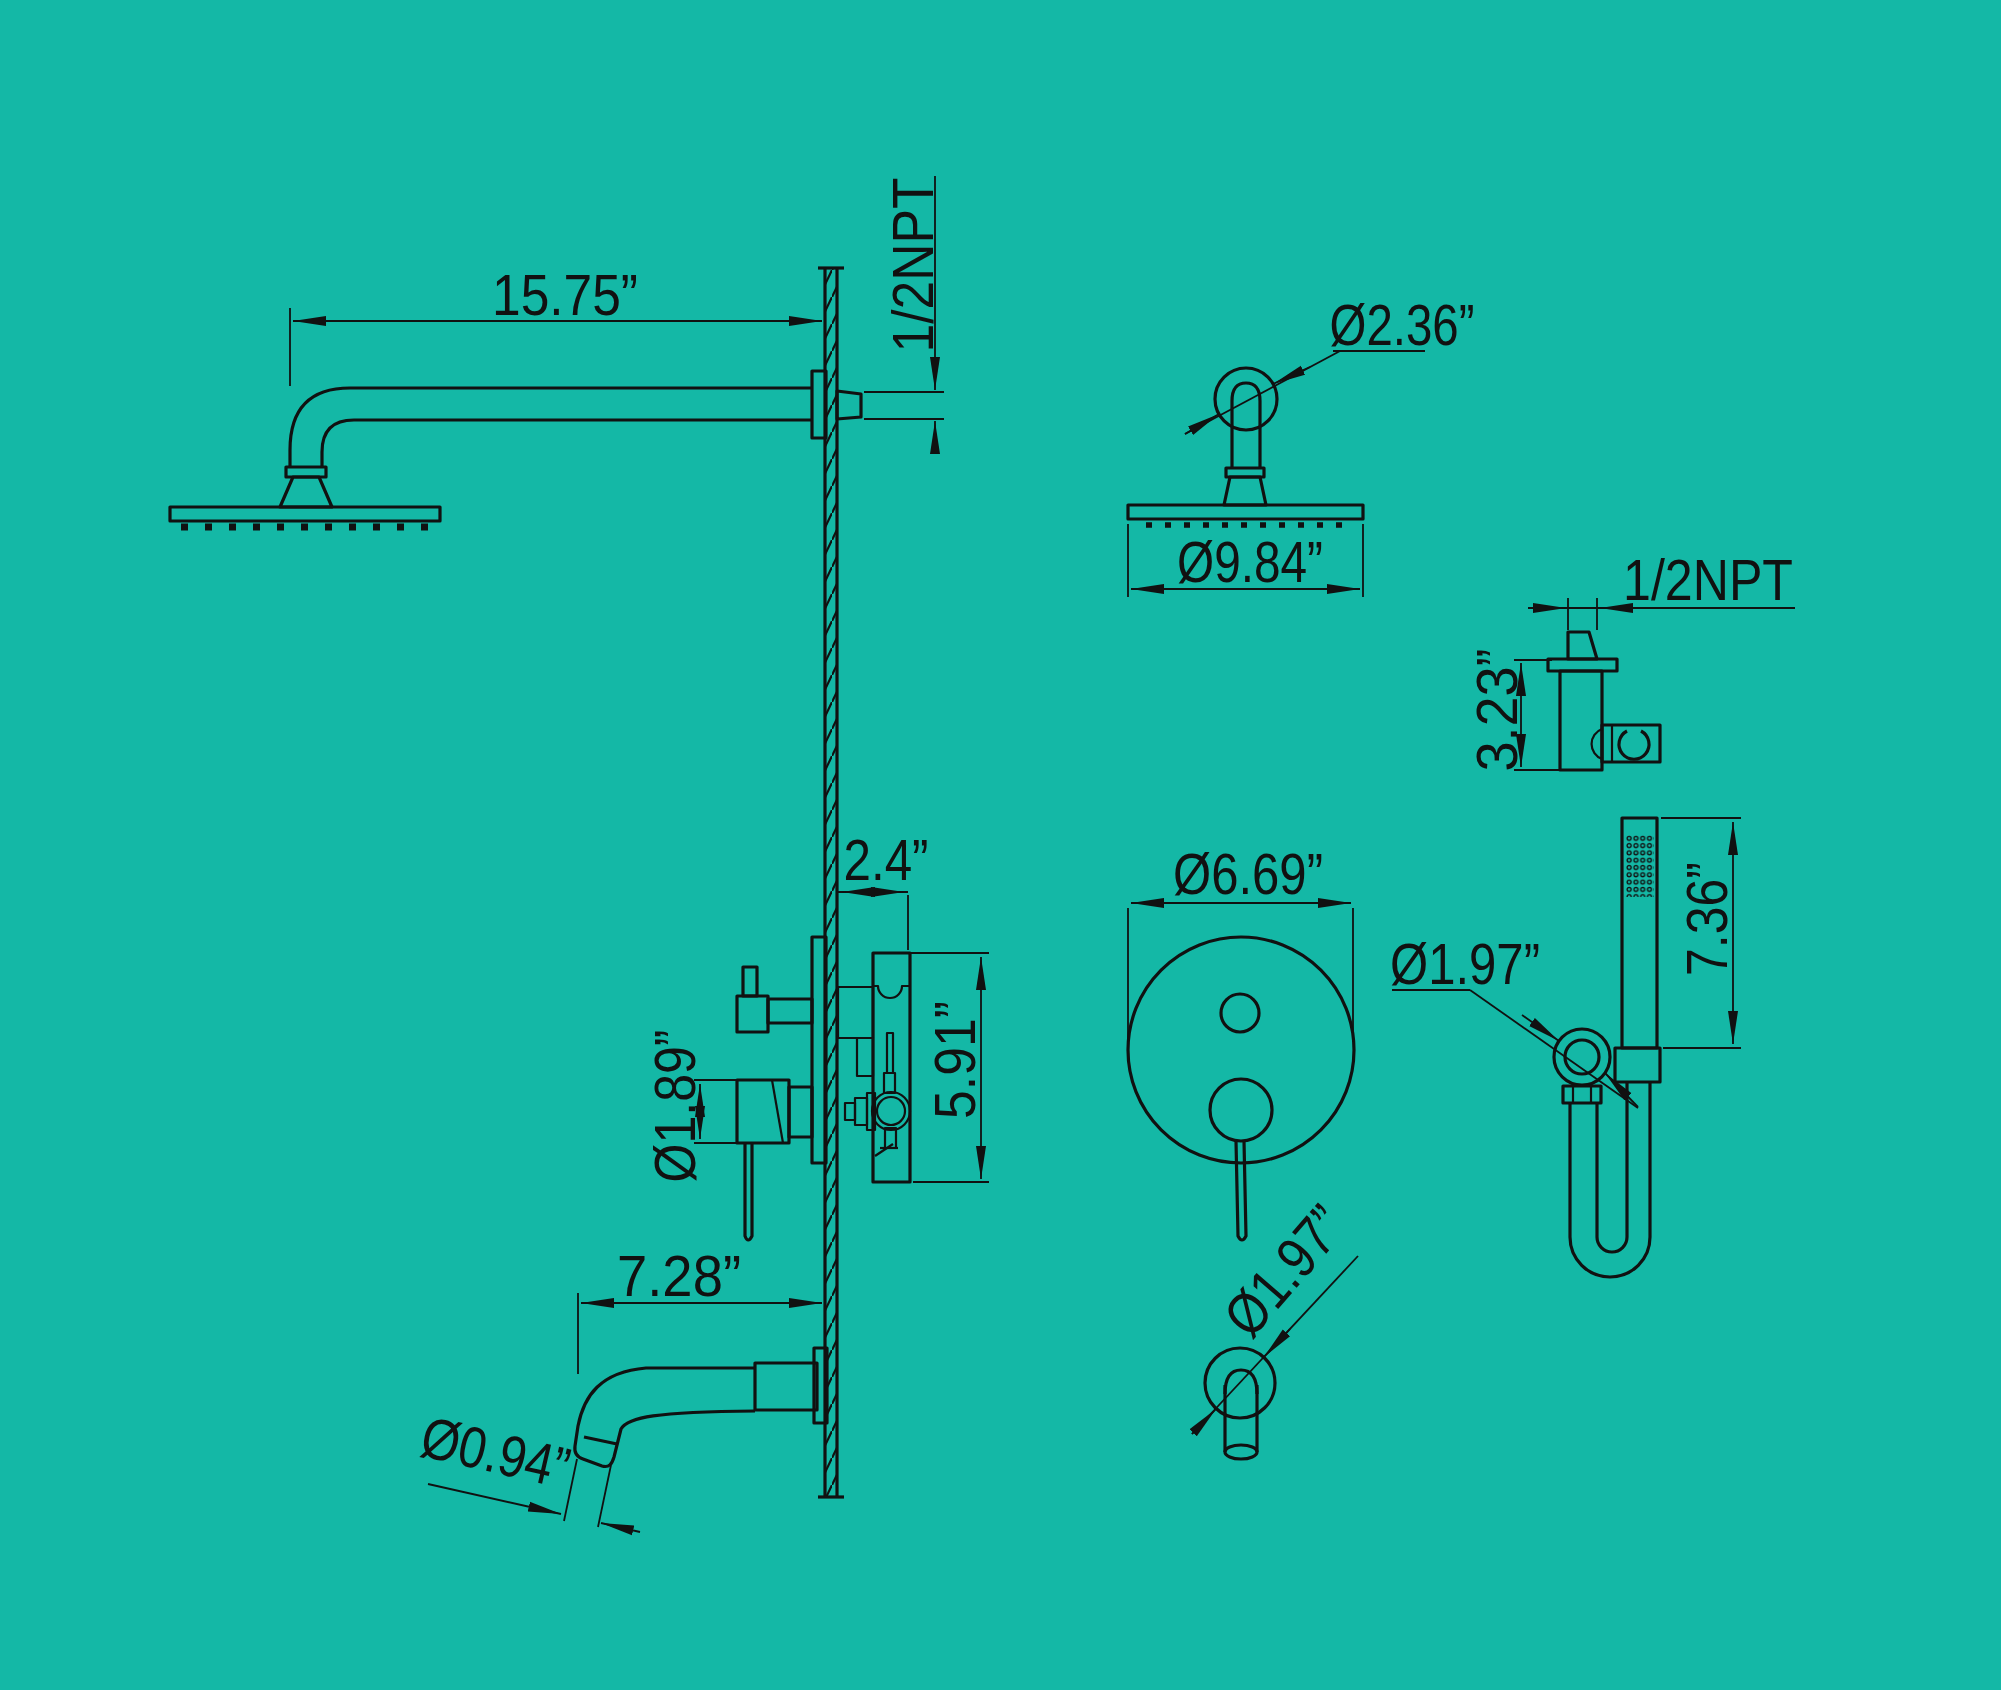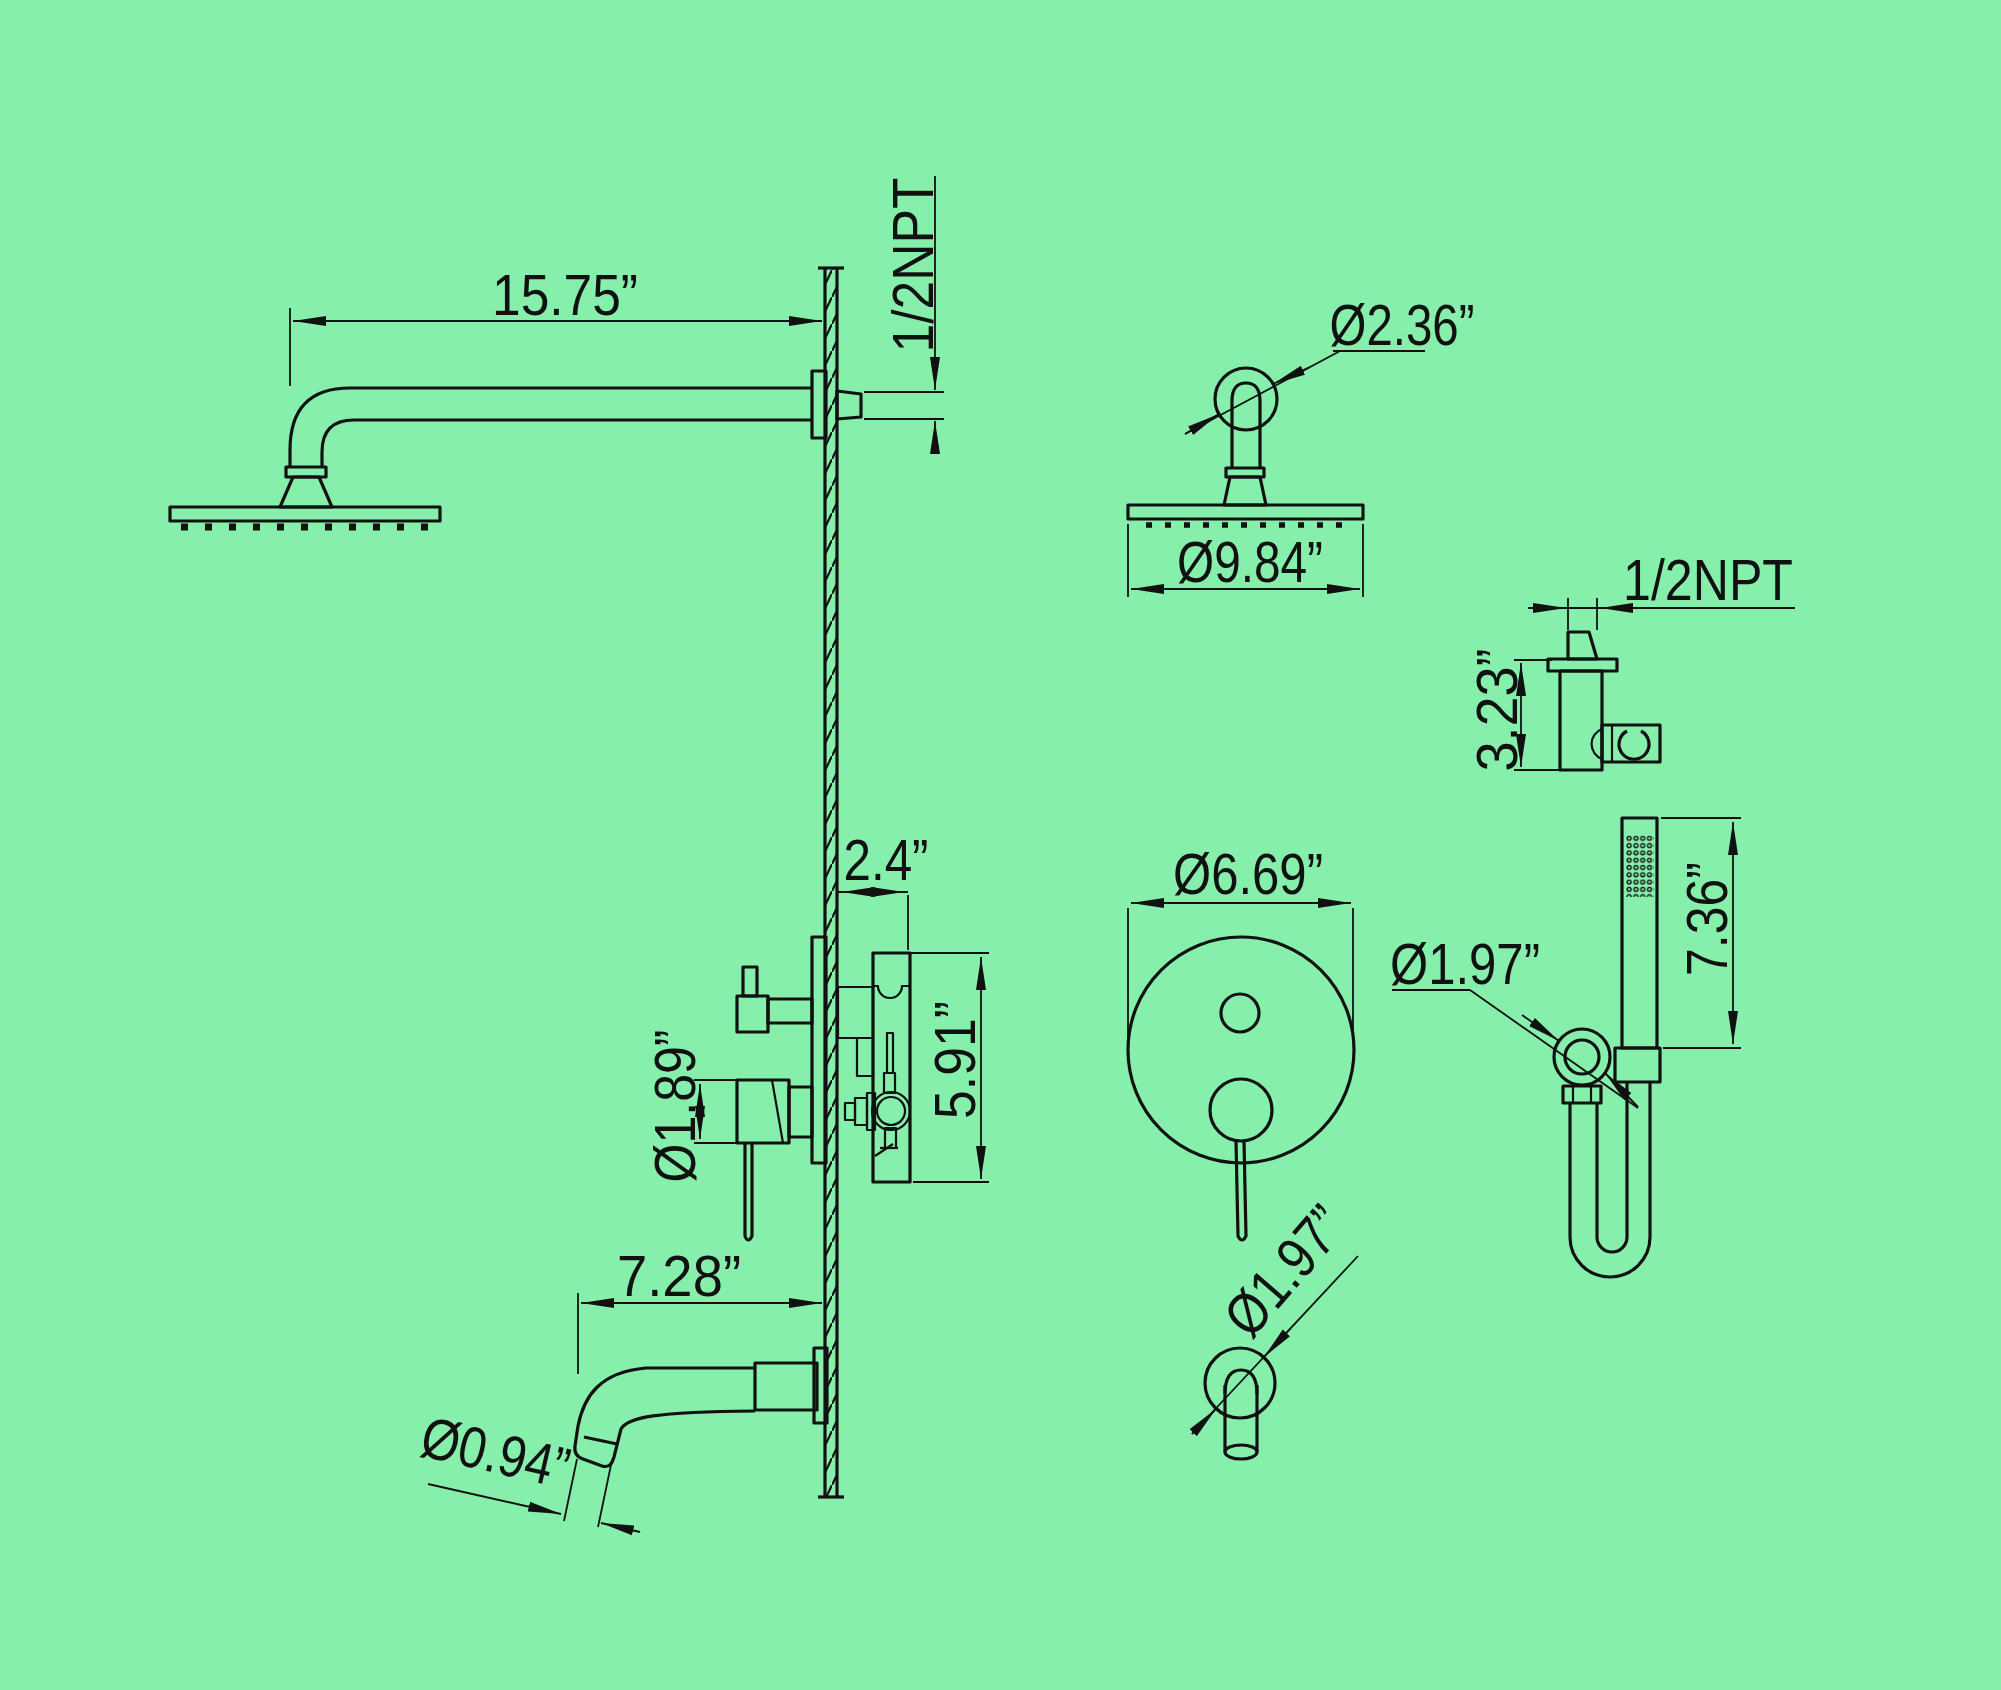--- a/index.html
+++ b/index.html
@@ -1,16 +1,16 @@
 <!DOCTYPE html>
 <html><head>
 <meta charset="utf-8">
 <style>
   html,body{margin:0;padding:0;background:#ffffff;}
-  #stage{position:relative;width:2001px;height:1690px;background:#86efac;
+  #stage{position:relative;width:2001px;height:1690px;background:#14b8a6;
          font-family:"Liberation Sans","DejaVu Sans",sans-serif;text-align:center;}
   svg{position:absolute;left:0;top:0;}
   .obj{fill:none;stroke:#111;stroke-width:3.2;stroke-linejoin:round;}
   .thin{fill:none;stroke:#111;stroke-width:2.2;stroke-linejoin:round;}
   .dim{fill:none;stroke:#111;stroke-width:1.8;}
   .dots{fill:none;stroke:#111;}
   text{fill:#111;font-size:58px;}
   .lab{text-anchor:middle;}
 </style>
 </head>

